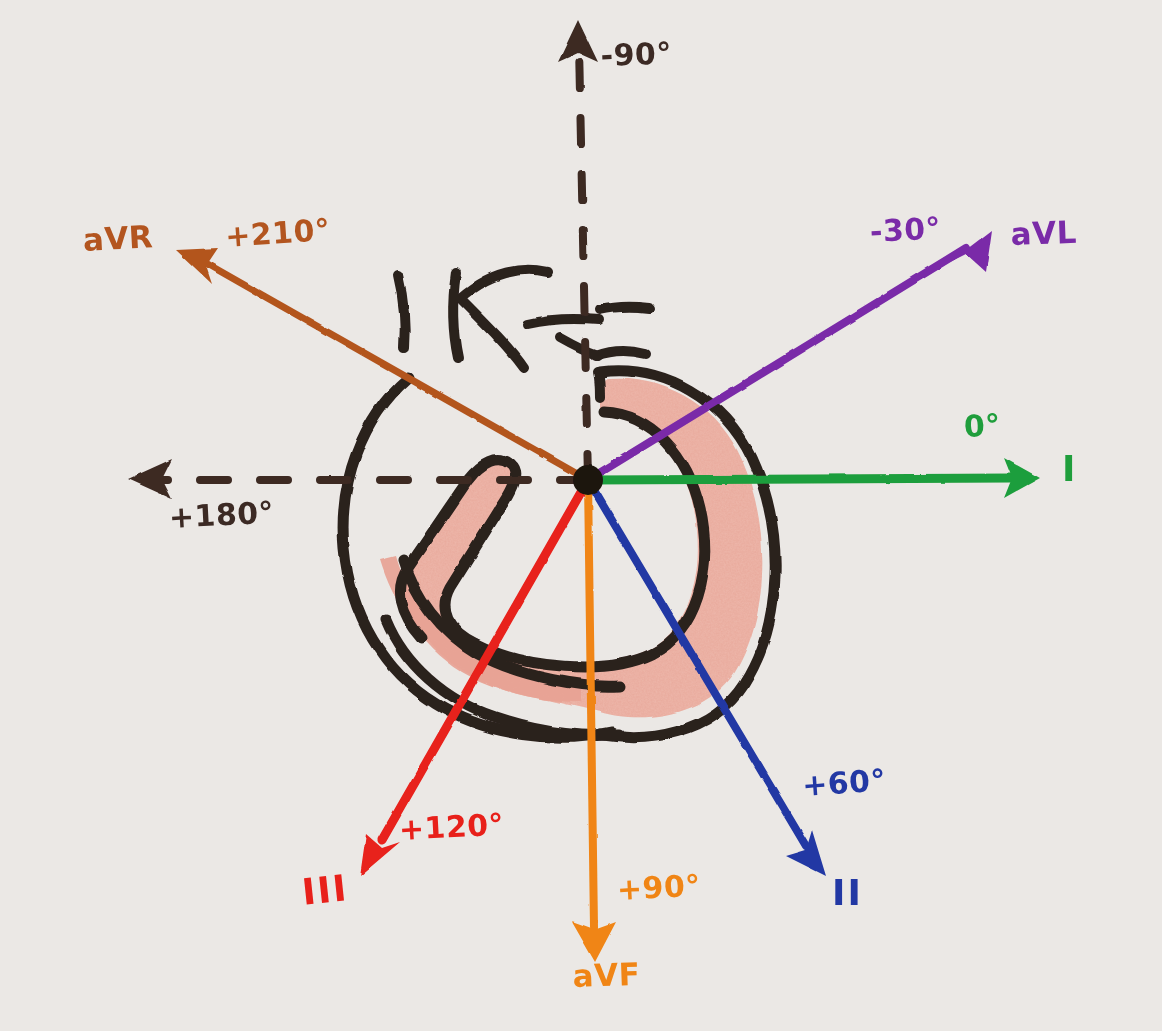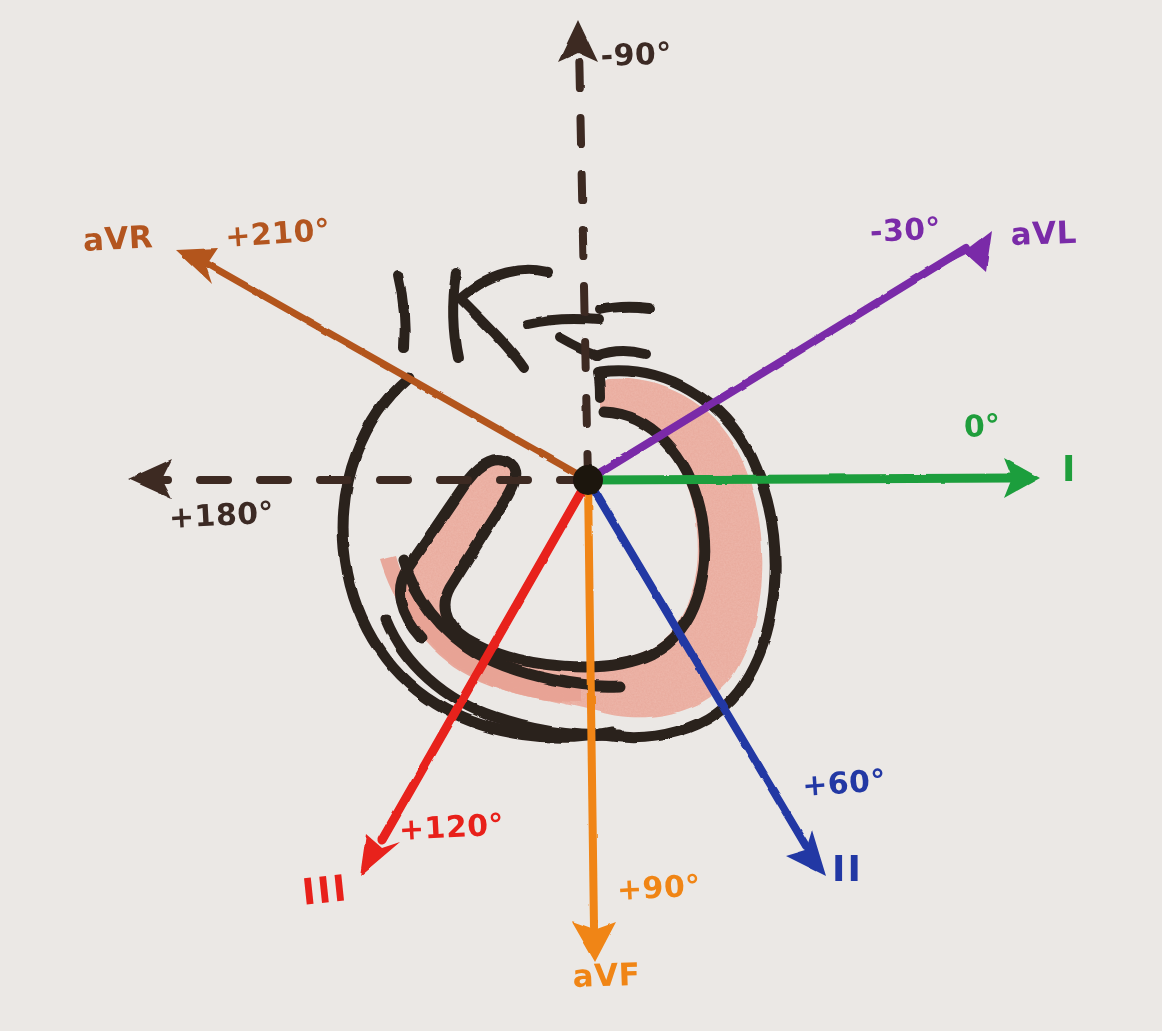--- a/index.html
+++ b/index.html
@@ -212,21 +212,21 @@
 
   <div class="hand-label lead-name" style="left:82px; top:222px; color:#b3551f; transform:rotate(-3deg);">aVR</div>
   <div class="hand-label angle-label" style="left:224px; top:219px; color:#b3551f; transform:rotate(-4deg);">+210°</div>
 
   <div class="hand-label lead-name" style="left:1010px; top:216px; color:#7a2ba8; transform:rotate(-2deg);">aVL</div>
   <div class="hand-label angle-label" style="left:869px; top:214px; color:#7a2ba8; transform:rotate(-3deg);">-30°</div>
 
   <div class="hand-label lead-roman" style="left:1062px; top:448px; color:#1f9e3c;">I</div>
   <div class="hand-label angle-label" style="left:963px; top:409px; color:#1f9e3c; transform:rotate(-3deg);">0°</div>
 
-  <div class="hand-label lead-roman" style="left:832px; top:848px; color:#2238a4;">II</div>
+  <div class="hand-label lead-roman" style="left:832px; top:872px; color:#2238a4;">II</div>
   <div class="hand-label angle-label" style="left:801px; top:768px; color:#2238a4; transform:rotate(-4deg);">+60°</div>
 
   <div class="hand-label lead-roman" style="left:300px; top:872px; color:#e8201a; transform:rotate(-6deg);">III</div>
   <div class="hand-label angle-label" style="left:398px; top:812px; color:#e8201a; transform:rotate(-3deg);">+120°</div>
 
   <div class="hand-label lead-name" style="left:572px; top:958px; color:#f08515; transform:rotate(-2deg);">aVF</div>
   <div class="hand-label angle-label" style="left:616px; top:872px; color:#f08515; transform:rotate(-3deg);">+90°</div>
 
 </div>
 

